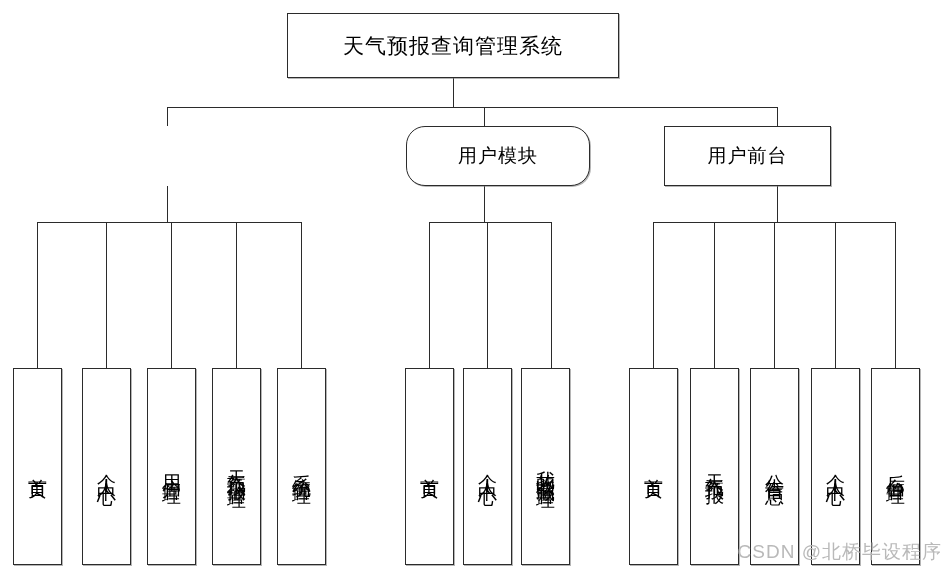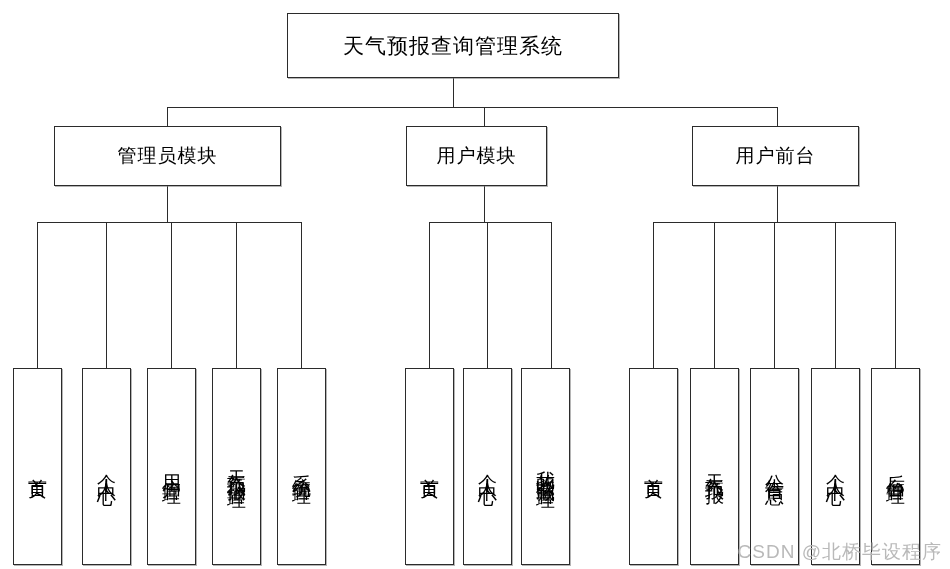--- a/index.html
+++ b/index.html
@@ -86,27 +86,24 @@
   </div>
 
   <div class="conn v" style="left:453px; top:78px; height:29px;"></div>
 
   <div class="conn h" style="left:167px; top:107px; width:610px;"></div>
 
   <div class="conn v" style="left:167px; top:107px; height:19px;"></div>
   <div class="conn v" style="left:484px; top:107px; height:19px;"></div>
   <div class="conn v" style="left:777px; top:107px; height:19px;"></div>
 
-  <div class="node module" style="left:54px; top:126px; width:227px; height:60px;">
-    <span>管理员模块</span>
-  </div>
-  <div class="node module" style="left:406px; top:126px; width:141px; height:60px;">
+  <div class="node module" style="left:406px; top:126px; width:184px; height:60px;border-radius:19px;">
     <span>用户模块</span>
   </div>
-  <div class="node module" style="left:692px; top:126px; width:167px; height:60px;">
+  <div class="node module" style="left:664px; top:126px; width:167px; height:60px;">
     <span>用户前台</span>
   </div>
 
   <div class="conn v" style="left:167px; top:186px; height:36px;"></div>
   <div class="conn h" style="left:37px; top:222px; width:264px;"></div>
   <div class="conn v" style="left:37px;  top:222px; height:146px;"></div>
   <div class="conn v" style="left:106px; top:222px; height:146px;"></div>
   <div class="conn v" style="left:171px; top:222px; height:146px;"></div>
   <div class="conn v" style="left:236px; top:222px; height:146px;"></div>
   <div class="conn v" style="left:301px; top:222px; height:146px;"></div>

